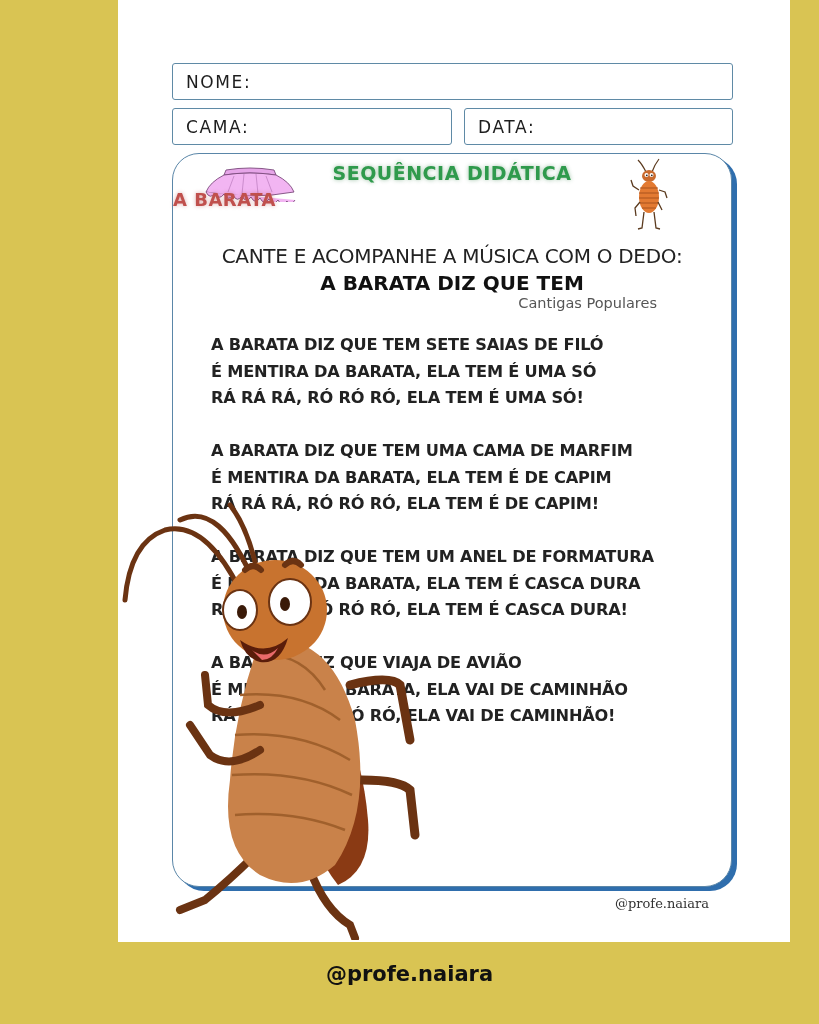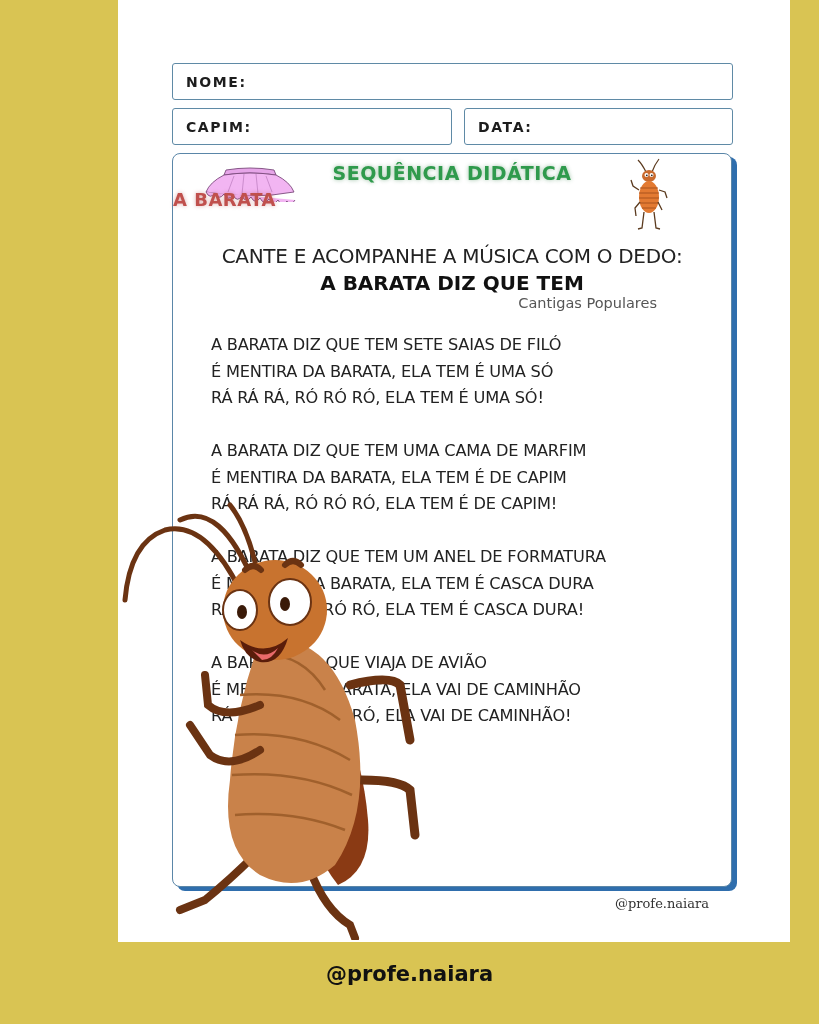--- a/index.html
+++ b/index.html
@@ -1,48 +1,48 @@
 <!DOCTYPE html>
 <html><head>
 <meta charset="utf-8">
 <style>
   * { box-sizing: border-box; margin: 0; padding: 0; }
   html, body { width: 819px; height: 1024px; overflow: hidden; }
   body { background: #d9c453; position: relative; font-family: "DejaVu Sans", sans-serif; }
   .page { position: absolute; left: 118px; top: 0; width: 672px; height: 942px; background: #ffffff; }
   .field { position: absolute; border: 1.5px solid #5f8aa6; border-radius: 3px; background: #fff; }
-  .field .lbl { position: absolute; left: 13px; top: 50%; transform: translateY(-50%); font-family: "DejaVu Sans", sans-serif; font-weight: bold; font-size: 14px; letter-spacing: 1.6px; color: #1d1d1d; }
+  .field .lbl { position: absolute; left: 13px; top: 50%; transform: translateY(-50%); font-family: "DejaVu Sans", sans-serif; font-weight: normal; font-size: 17px; letter-spacing: 1.6px; color: #1d1d1d; }
   .f-nome { left: 54px; top: 63px; width: 561px; height: 37px; }
   .f-prof { left: 54px; top: 108px; width: 280px; height: 37px; }
   .f-data { left: 346px; top: 108px; width: 269px; height: 37px; }
-  .box { position: absolute; left: 54px; top: 153px; width: 560px; height: 734px; border: 1.5px solid #5a86a8; border-radius: 8px; box-shadow: 5px 4px 0 0 #2f6ead; background: #fff; padding-left: 24px; }
+  .box { position: absolute; left: 54px; top: 153px; width: 560px; height: 734px; border: 1.5px solid #5a86a8; border-radius: 27px; box-shadow: 5px 4px 0 0 #2f6ead; background: #fff; padding-left: 24px; }
   .title1 { position: absolute; left: 0; width: 100%; top: 8px; text-align: center; font-family: "DejaVu Sans", sans-serif; font-weight: bold; font-size: 19px; color: #2f9a4c; text-shadow: 0 0 4px rgba(40,120,60,0.45); letter-spacing: 0.5px; }
   .title2 { position: absolute; left: 0; width: 100%; top: 35px; text-align: left; font-family: "DejaVu Sans", sans-serif; font-weight: bold; font-size: 18px; color: #c0504d; text-shadow: 0 0 4px rgba(170,60,60,0.4); letter-spacing: 0.5px; }
   .skirt { position: absolute; left: 31px; top: 12px; width: 92px; height: 36px; }
   .small-roach { position: absolute; left: 455px; top: 4px; width: 42px; height: 74px; }
   .instr { position: absolute; left: 0; width: 100%; top: 90px; text-align: center; font-family: "DejaVu Sans", sans-serif; font-size: 20px; color: #222; letter-spacing: -0.3px; }
   .song-title { position: absolute; left: 0; width: 100%; top: 117px; text-align: center; font-family: "DejaVu Sans", sans-serif; font-weight: bold; font-size: 20px; color: #111; }
   .song-source { position: absolute; right: 74px; top: 141px; font-family: "DejaVu Sans", sans-serif; font-size: 14.5px; color: #555; }
   .lyrics { position: absolute; left: 38px; top: 178px; font-family: "DejaVu Sans", sans-serif; font-size: 16.2px; color: #222; line-height: 26.5px; letter-spacing: -0.2px; }
-  .stanza { margin-bottom: 26.5px; }
+  .stanza { margin-bottom: 26.5px; font-weight: bold; }
   .line { white-space: nowrap; }
   .watermark-page { position: absolute; left: 497px; top: 896px; font-family: "DejaVu Serif", serif; font-size: 13px; color: #333; }
   .watermark-bottom { position: absolute; left: 0; width: 819px; top: 962px; text-align: center; font-family: "DejaVu Sans", sans-serif; font-weight: bold; font-size: 21px; color: #111; }
   .big-roach { position: absolute; left: 110px; top: 490px; width: 330px; height: 450px; }
 </style>
 </head>
 <body>
 
 <div class="page">
 
   <div class="field f-nome">
     <span class="lbl">NOME:</span>
   </div>
   <div class="field f-prof">
-    <span class="lbl">CAPIM:</span>
+    <span class="lbl">CAMA:</span>
   </div>
   <div class="field f-data">
     <span class="lbl">DATA:</span>
   </div>
 
   <div class="box">
 
     <svg class="skirt" viewBox="0 0 92 36">
       <path d="M22 4 Q46 0 70 4 L72 9 Q46 5 20 9 Z" fill="#e6a5e8" stroke="#7a4a7c" stroke-width="0.9"></path>
       <path d="M20 9 Q46 5 72 9 Q86 16 90 26 Q46 34 2 26 Q6 16 20 9 Z" fill="#f2b5f2" stroke="#7a4a7c" stroke-width="0.9"></path>

